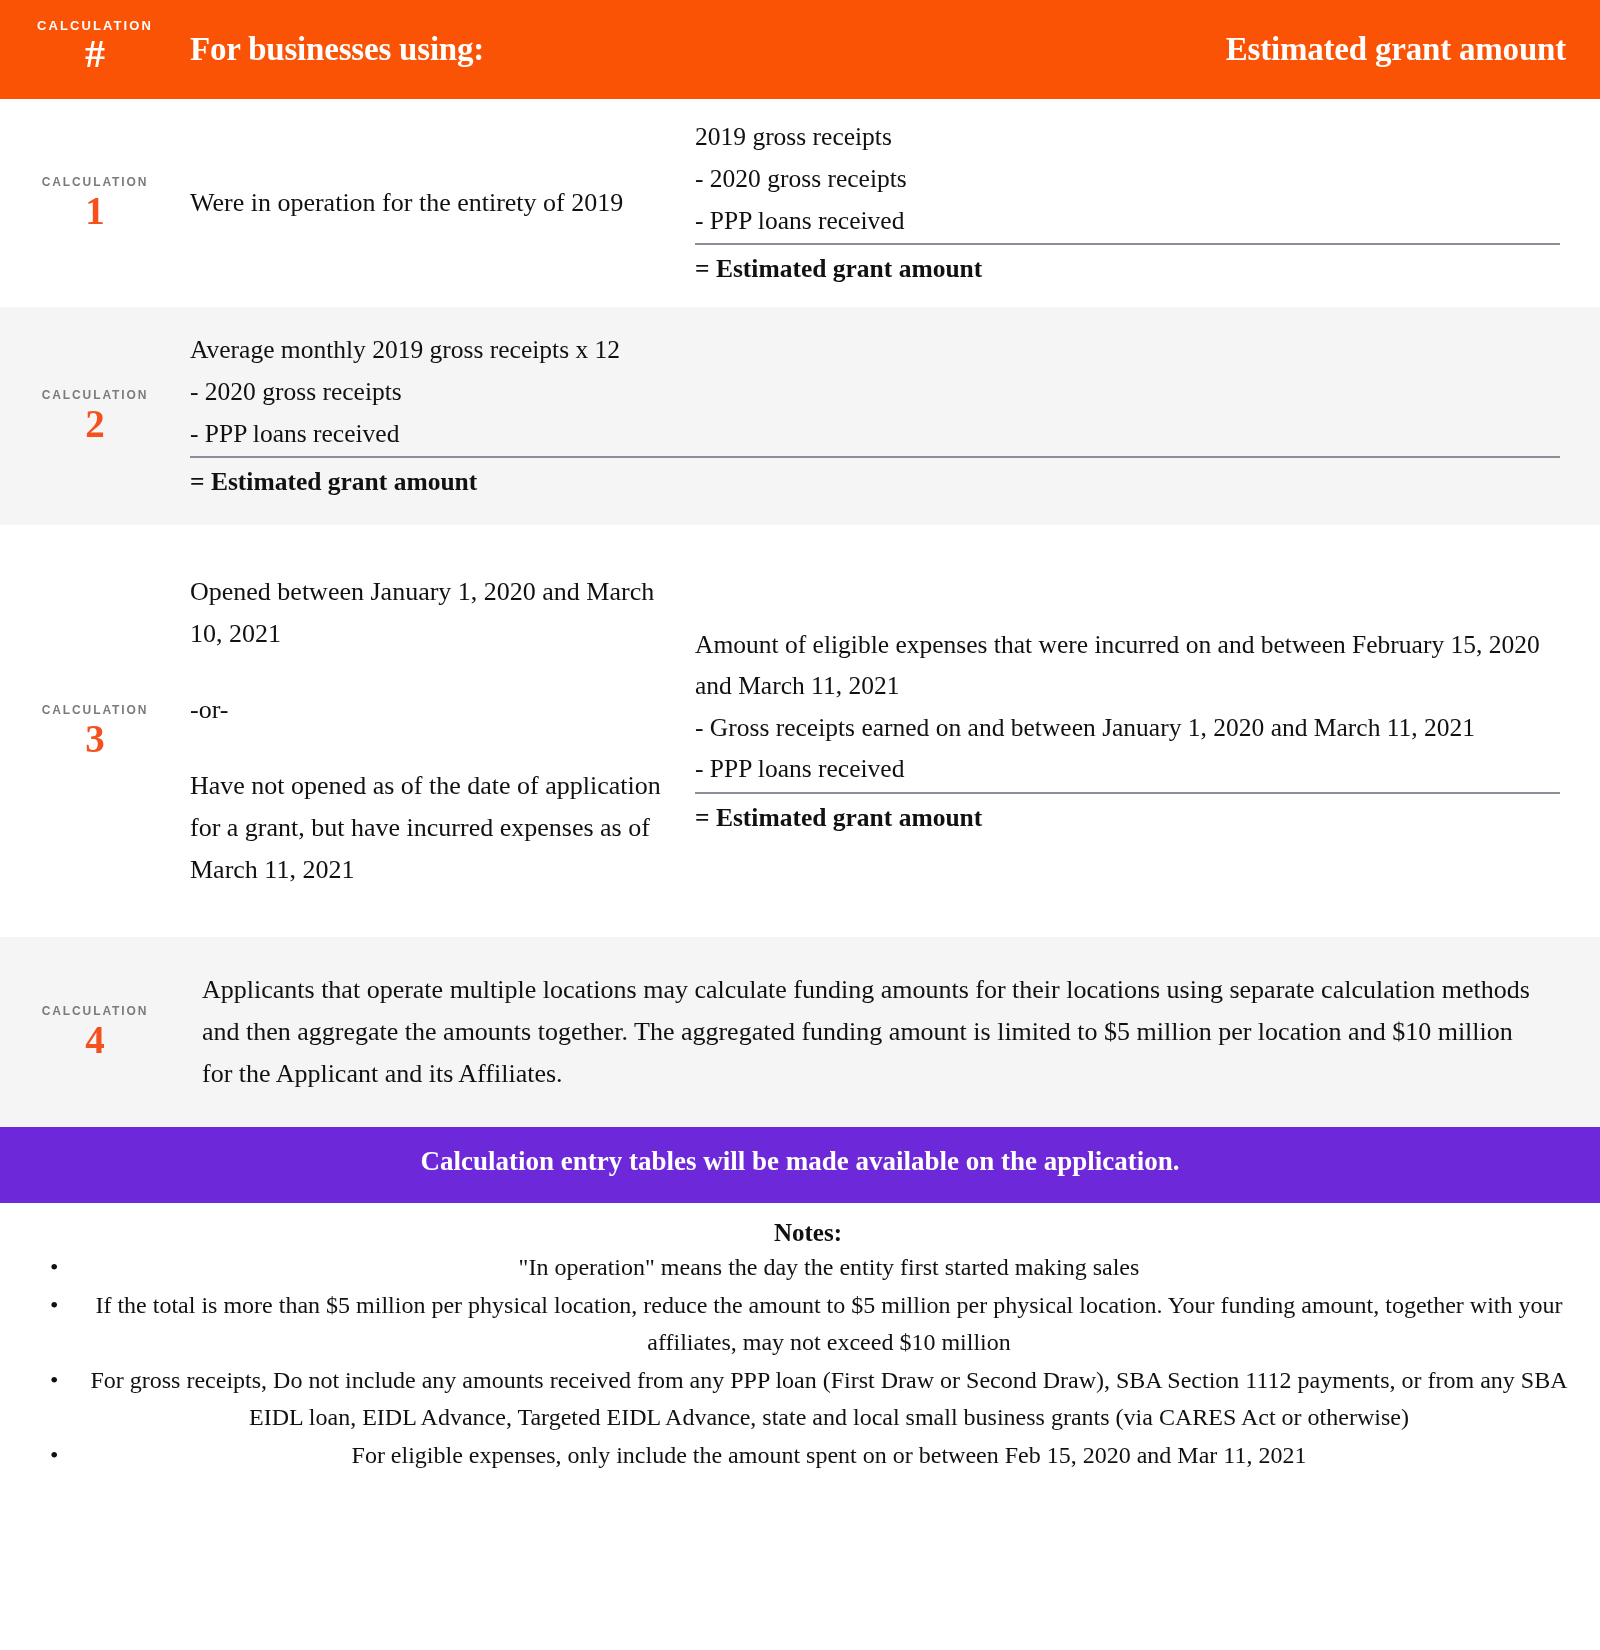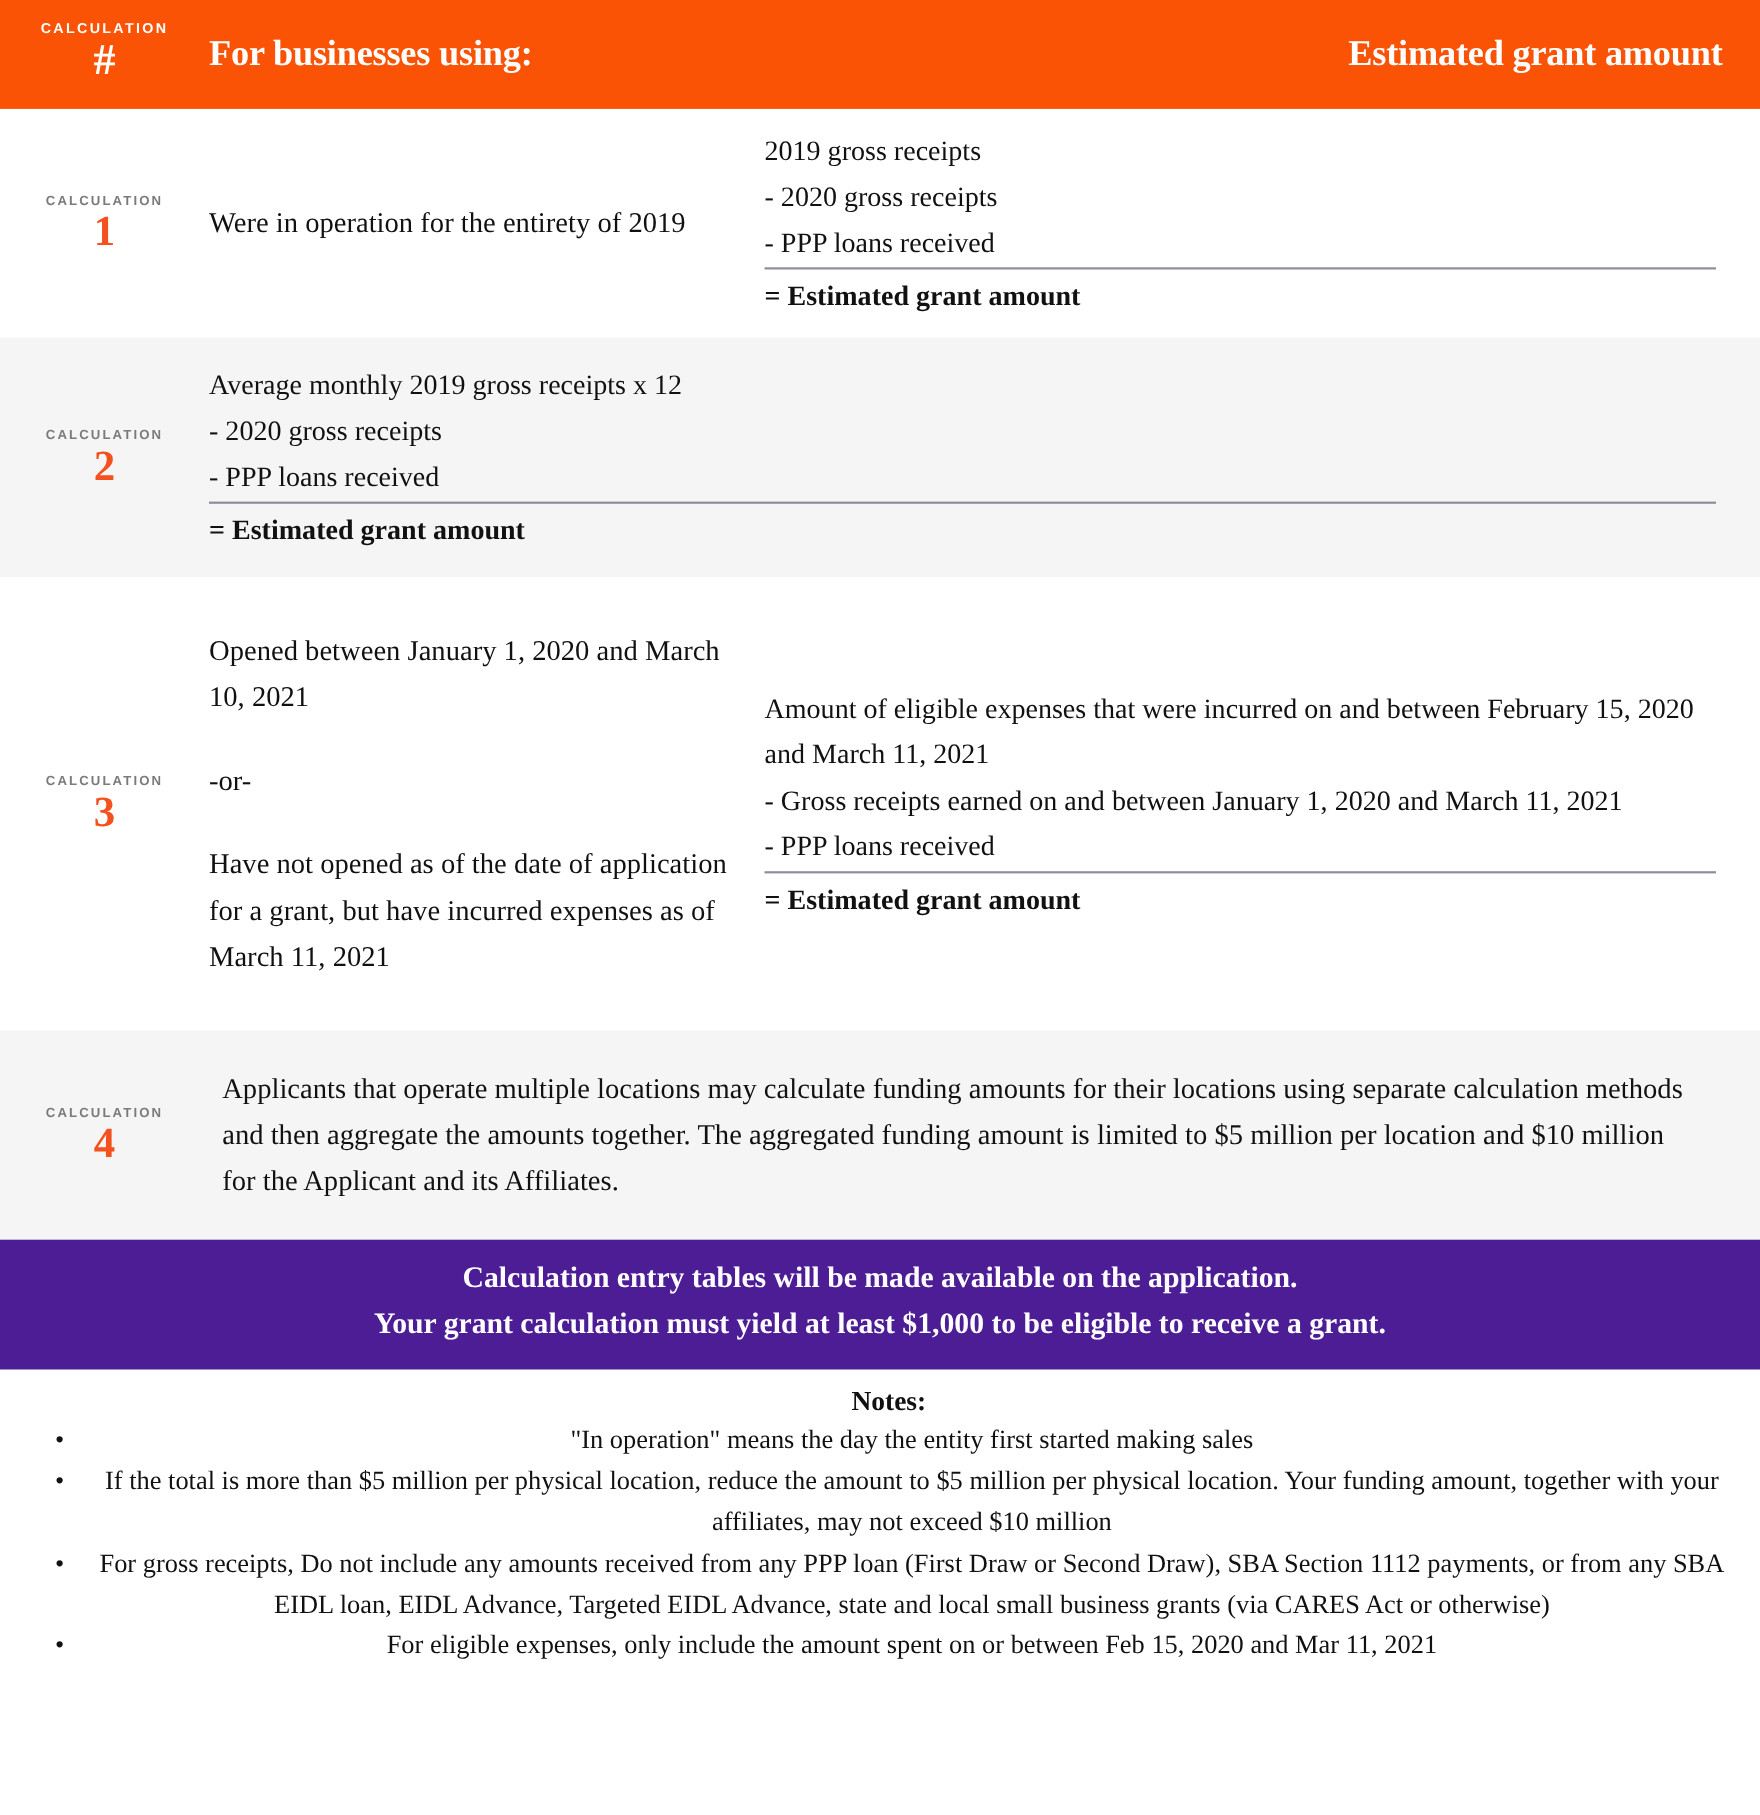--- a/index.html
+++ b/index.html
@@ -130,21 +130,21 @@
   .row4 .row-wide-cell {
     flex: 1 1 auto;
     font-size: 26px;
     line-height: 1.62;
     padding-right: 50px;
   }
   .row4 .row-wide-cell p { margin: 12px; }
 
   
   .banner {
-    background: #4c1d95;
+    background: #6d28d9;
     color: #ffffff;
     text-align: center;
     padding: 14px 20px 20px 20px;
     font-size: 27px;
     font-weight: 700;
     line-height: 1.55;
   }
   .banner p { margin: 0; }
 
   
@@ -241,21 +241,20 @@
     <div class="calc-word">CALCULATION</div>
     <div class="calc-num">4</div>
   </div>
   <div class="row-wide-cell">
     <p>Applicants that operate multiple locations may calculate funding amounts for their locations using separate calculation methods and then aggregate the amounts together.  The aggregated funding amount is limited to $5 million per location and $10 million for the Applicant and its Affiliates.</p>
   </div>
 </div>
 
 <div class="banner">
   <p>Calculation entry tables will be made available on the application.</p>
-  <p>Your grant calculation must yield at least $1,000 to be eligible to receive a grant.</p>
 </div>
 
 <div class="notes">
   <p class="notes-title">Notes:</p>
   <ul>
     <li>"In operation" means the day the entity first started making sales</li>
     <li> If the total is more than $5 million per physical location, reduce the amount to $5 million per physical location. Your funding amount, together with your affiliates, may not exceed $10 million</li>
     <li>For gross receipts, Do not include any amounts received from any PPP loan (First Draw or Second Draw), SBA Section 1112 payments, or from any SBA EIDL loan, EIDL Advance, Targeted EIDL Advance, state and local small business grants (via CARES Act or otherwise)</li>
     <li>For eligible expenses, only include the amount spent on or between Feb 15, 2020 and Mar 11, 2021</li>
   </ul>

